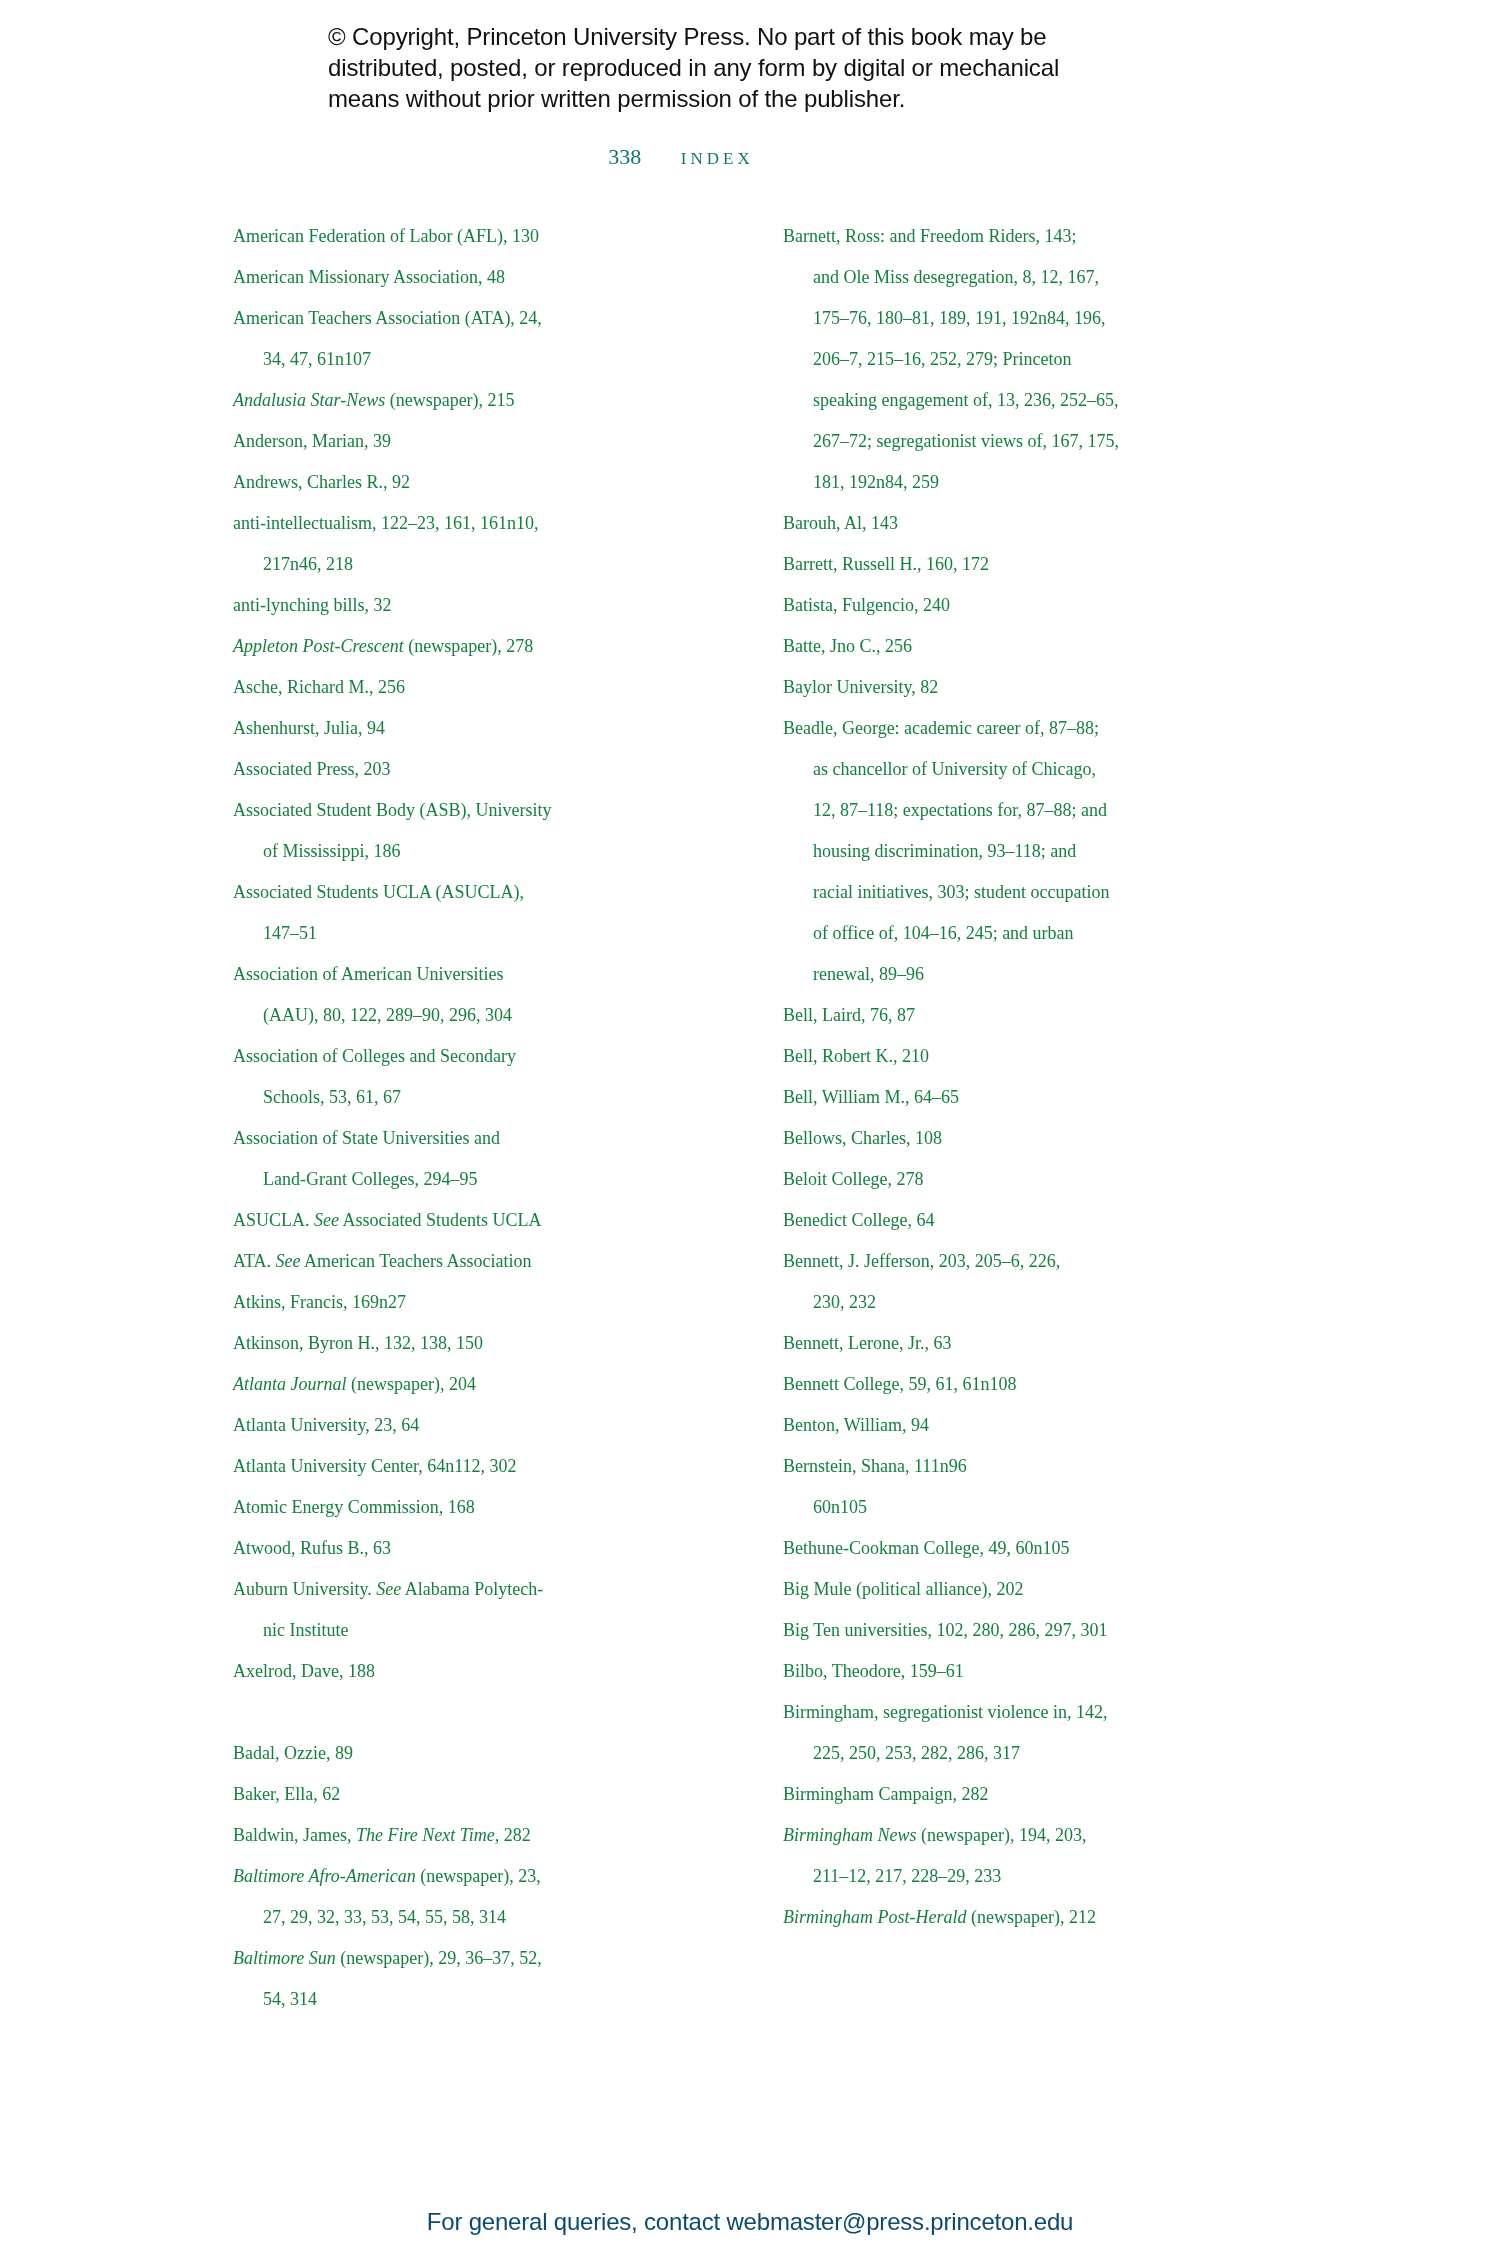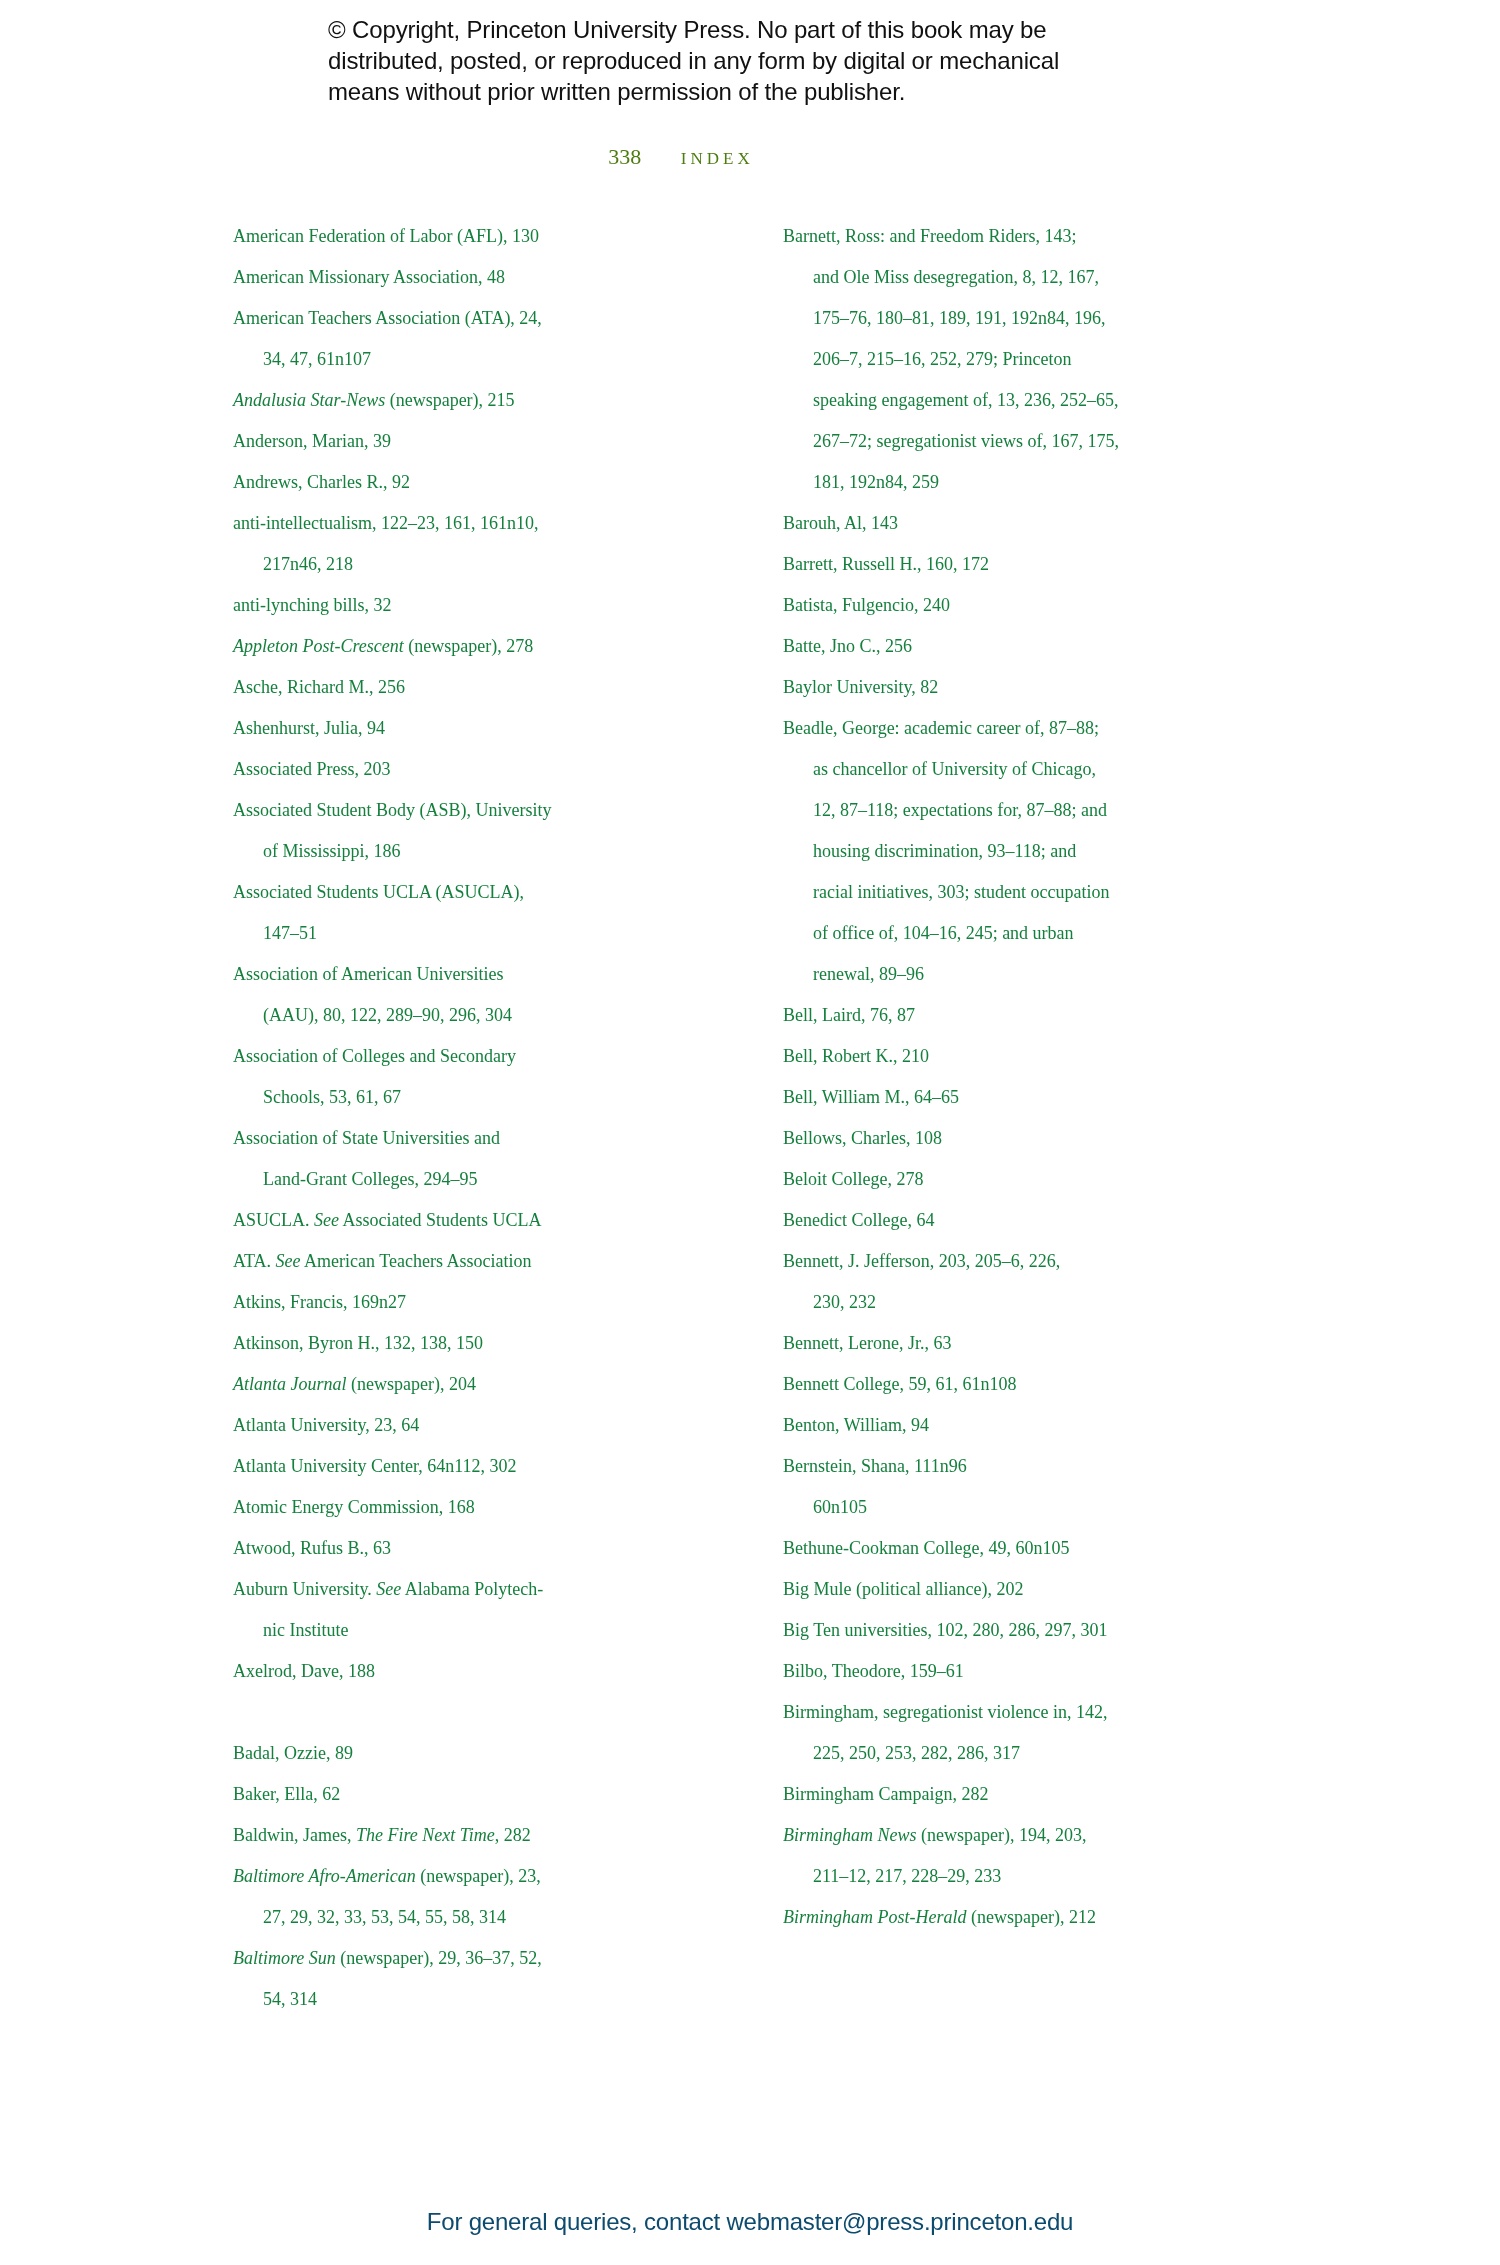--- a/index.html
+++ b/index.html
@@ -10,21 +10,21 @@
   body {
     width: 1500px;
     height: 2265px;
     position: relative;
     overflow: hidden;
     color: #1a1a1a;
   }
   .copyright {
     position: absolute;
     left: 328px;
-    top: 14px;
+    top: 21px;
     width: 880px;
     font-family: "Liberation Sans", sans-serif;
     font-size: 24px;
     line-height: 31px;
     color: #111111;
   }
   .copyright .cl {
     display: block;
     white-space: nowrap;
     letter-spacing: -0.15px;
@@ -32,21 +32,21 @@
   .running-head {
     position: absolute;
     left: 0;
     width: 1356px;
     top: 142px;
     height: 30px;
     font-family: "Liberation Serif", serif;
     font-size: 22px;
     line-height: 30px;
     text-align: center;
-    color: #4d7c0f;
+    color: #0f766e;
   }
   .running-head .folio {
     display: inline-block;
     margin-left: 6px;
   }
   .running-head .section {
     display: inline-block;
     margin-left: 34px;
     font-size: 17px;
     letter-spacing: 4px;

